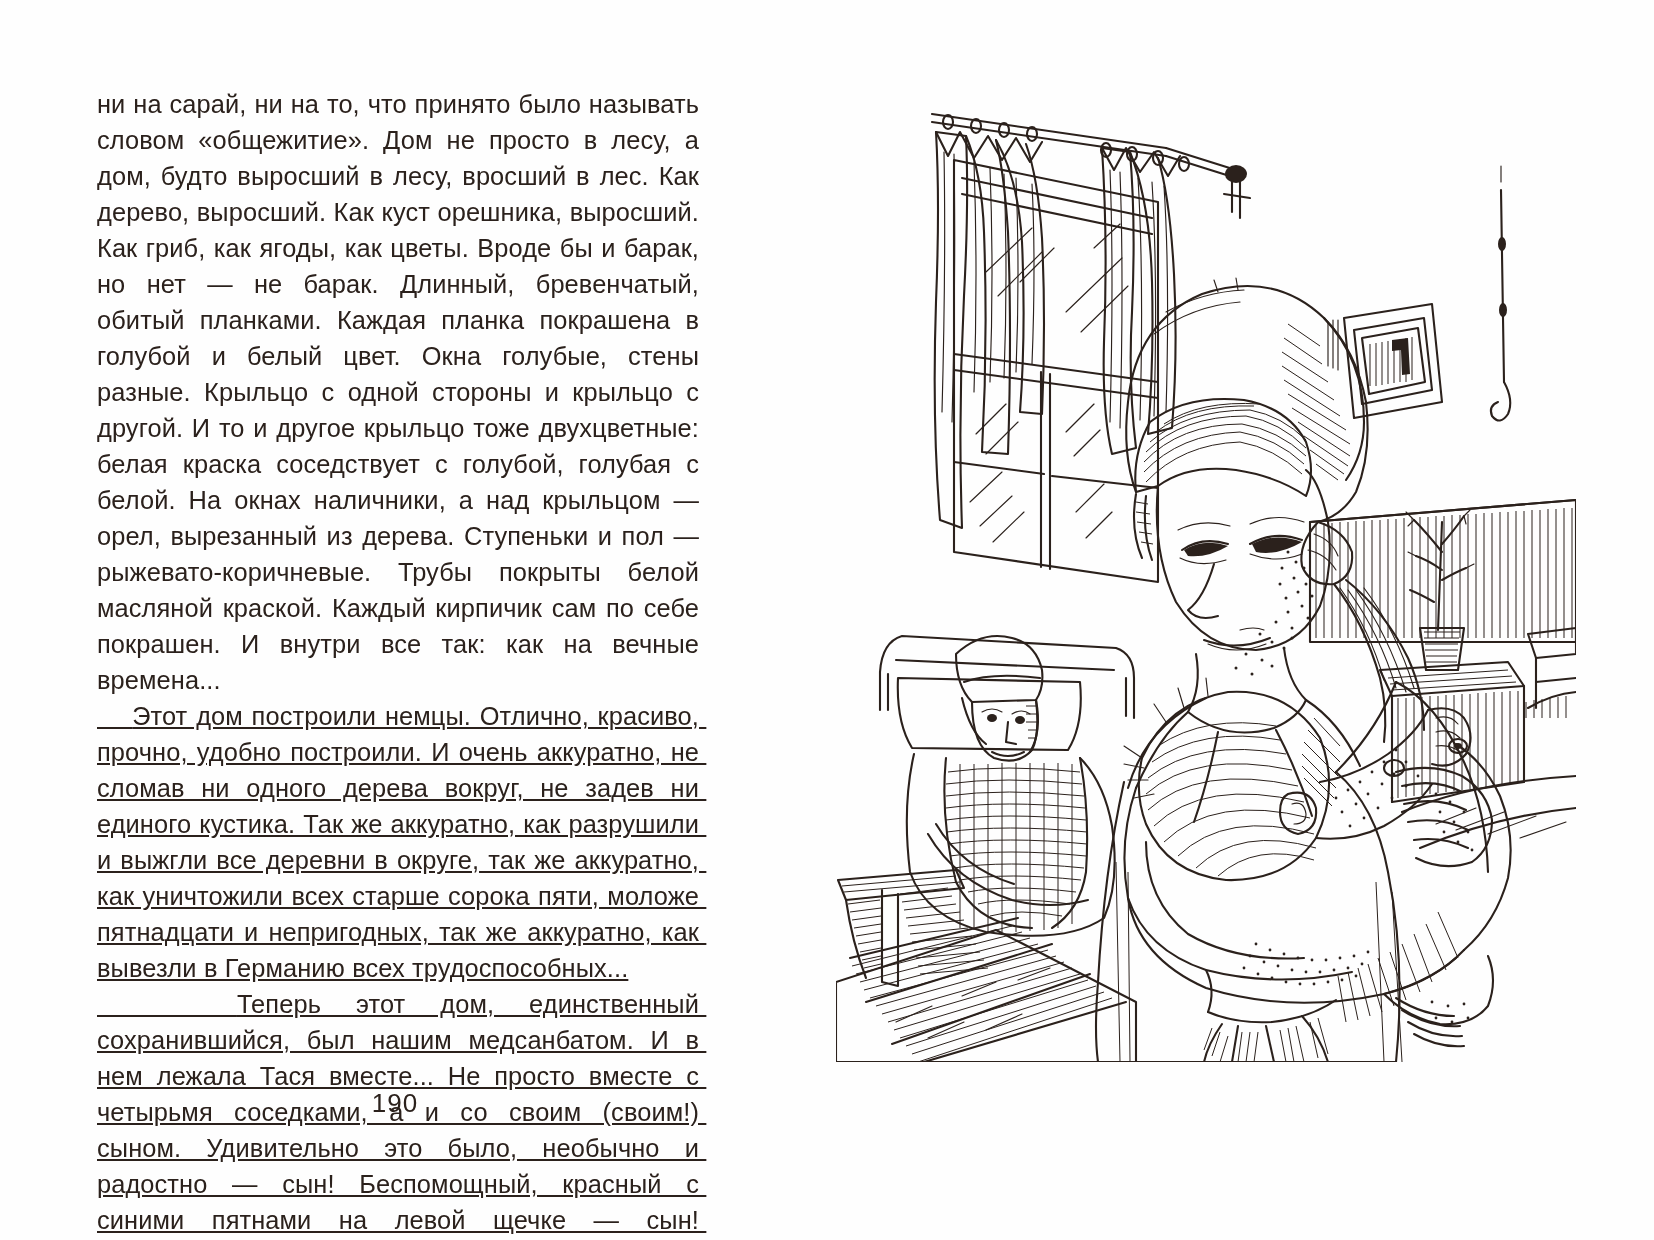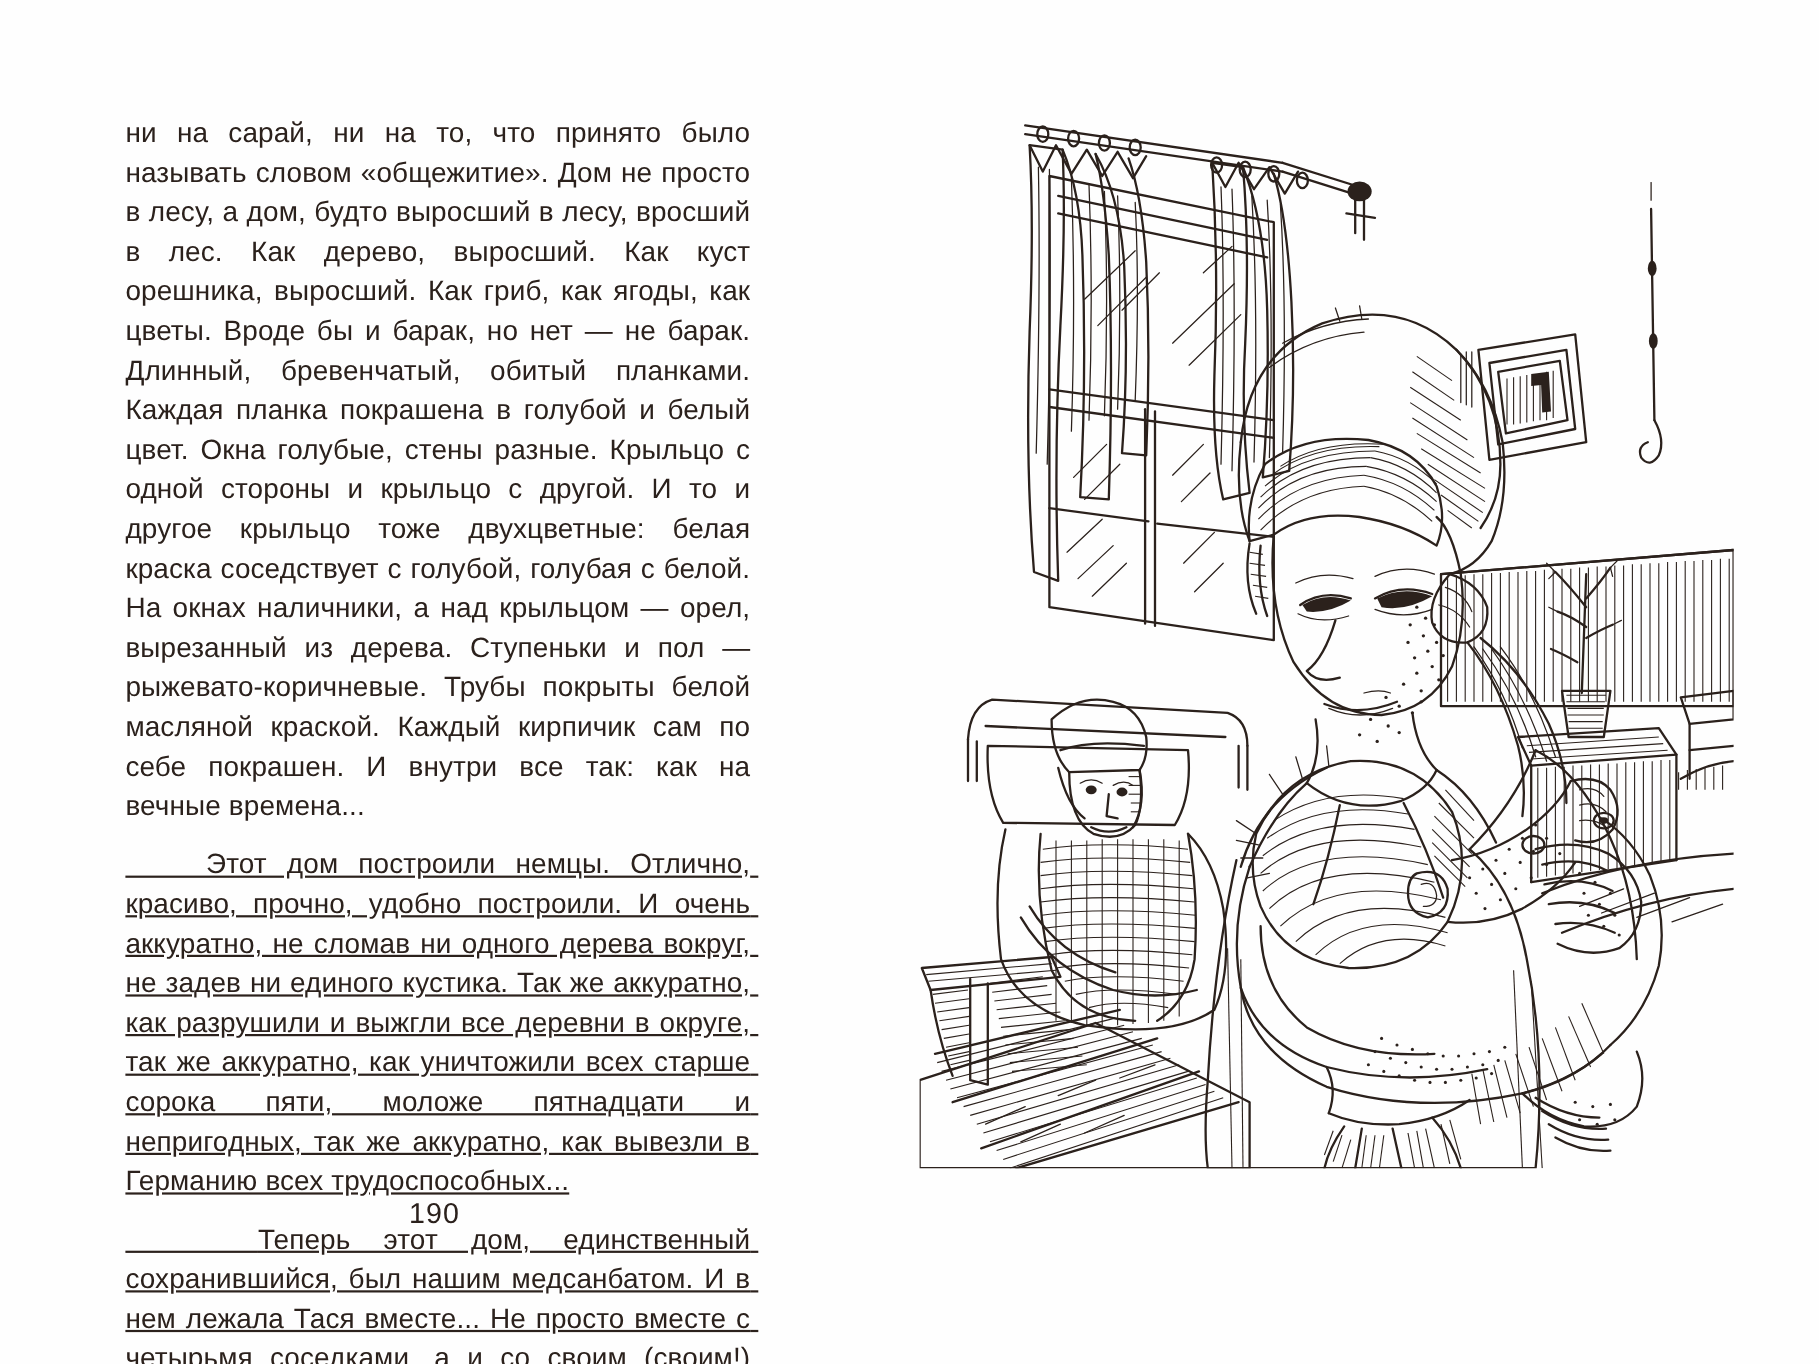--- a/index.html
+++ b/index.html
@@ -23,21 +23,21 @@
   }
 
   
   #text-column {
     position: absolute;
     left: 97px;
     top: 86px;
     width: 602px;
   }
   .para {
-    margin: 17px;
+    margin: 0;
     font-size: 25.4px;
     line-height: 36.0px;
     text-align: justify;
     text-justify: inter-word;
     letter-spacing: 0.1px;
     word-spacing: 0.2px;
     color: #2b211c;
     hyphens: none;
     white-space: pre-wrap;
   }

